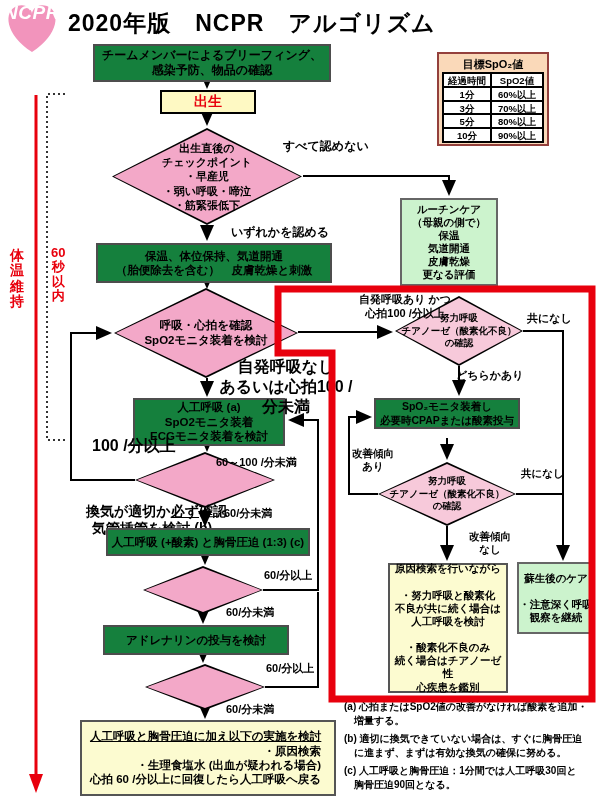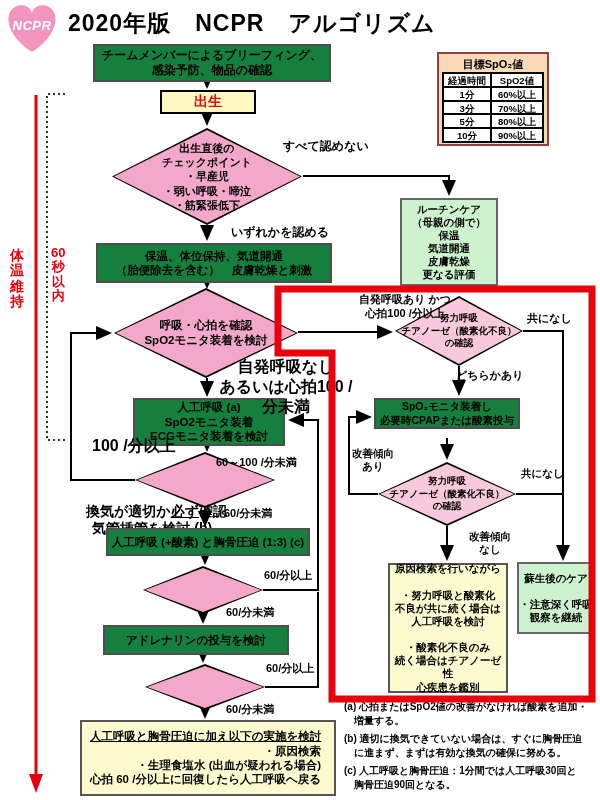--- a/index.html
+++ b/index.html
@@ -24,21 +24,21 @@
   .vert{line-height:1.1;text-align:center}
   .u{text-decoration:underline}
   .notes{position:absolute;z-index:2;left:344px;top:700px;width:254px;font-size:10px;line-height:1.4}
   .note{margin-bottom:4px;white-space:pre-line}
   .tbl{position:absolute;z-index:2;left:437px;top:52px;width:112px;height:94px;background:#fad9b9;
        border:2.5px solid #94403c;padding:2px 3px 3px 3px}
   .tbl .ttl{text-align:center;font-size:11px;height:16px;line-height:16px}
   .grid{display:grid;grid-template-columns:48% 52%;background:#fff;border:1.5px solid #000;font-size:9.5px;text-align:center}
   .grid div{border:0.5px solid #000;line-height:13.4px;height:13.8px}
   .logo{position:absolute;left:2px;top:2px;width:60px;height:52px;z-index:2}
-  .logo span{position:absolute;left:0;top:16px;width:60px;text-align:center;color:#fff;font-size:13px;
+  .logo span{position:absolute;left:0;top:0;width:60px;text-align:center;color:#fff;font-size:19px;
              font-style:italic;letter-spacing:0.5px;z-index:2}
   .pagetitle{position:absolute;left:68px;top:8px;font-size:23px;letter-spacing:1px;z-index:2}
 </style>
 </head>
 <body>
 
 <div id="page">
 
   <svg class="layer" width="600" height="800">
     <defs>

